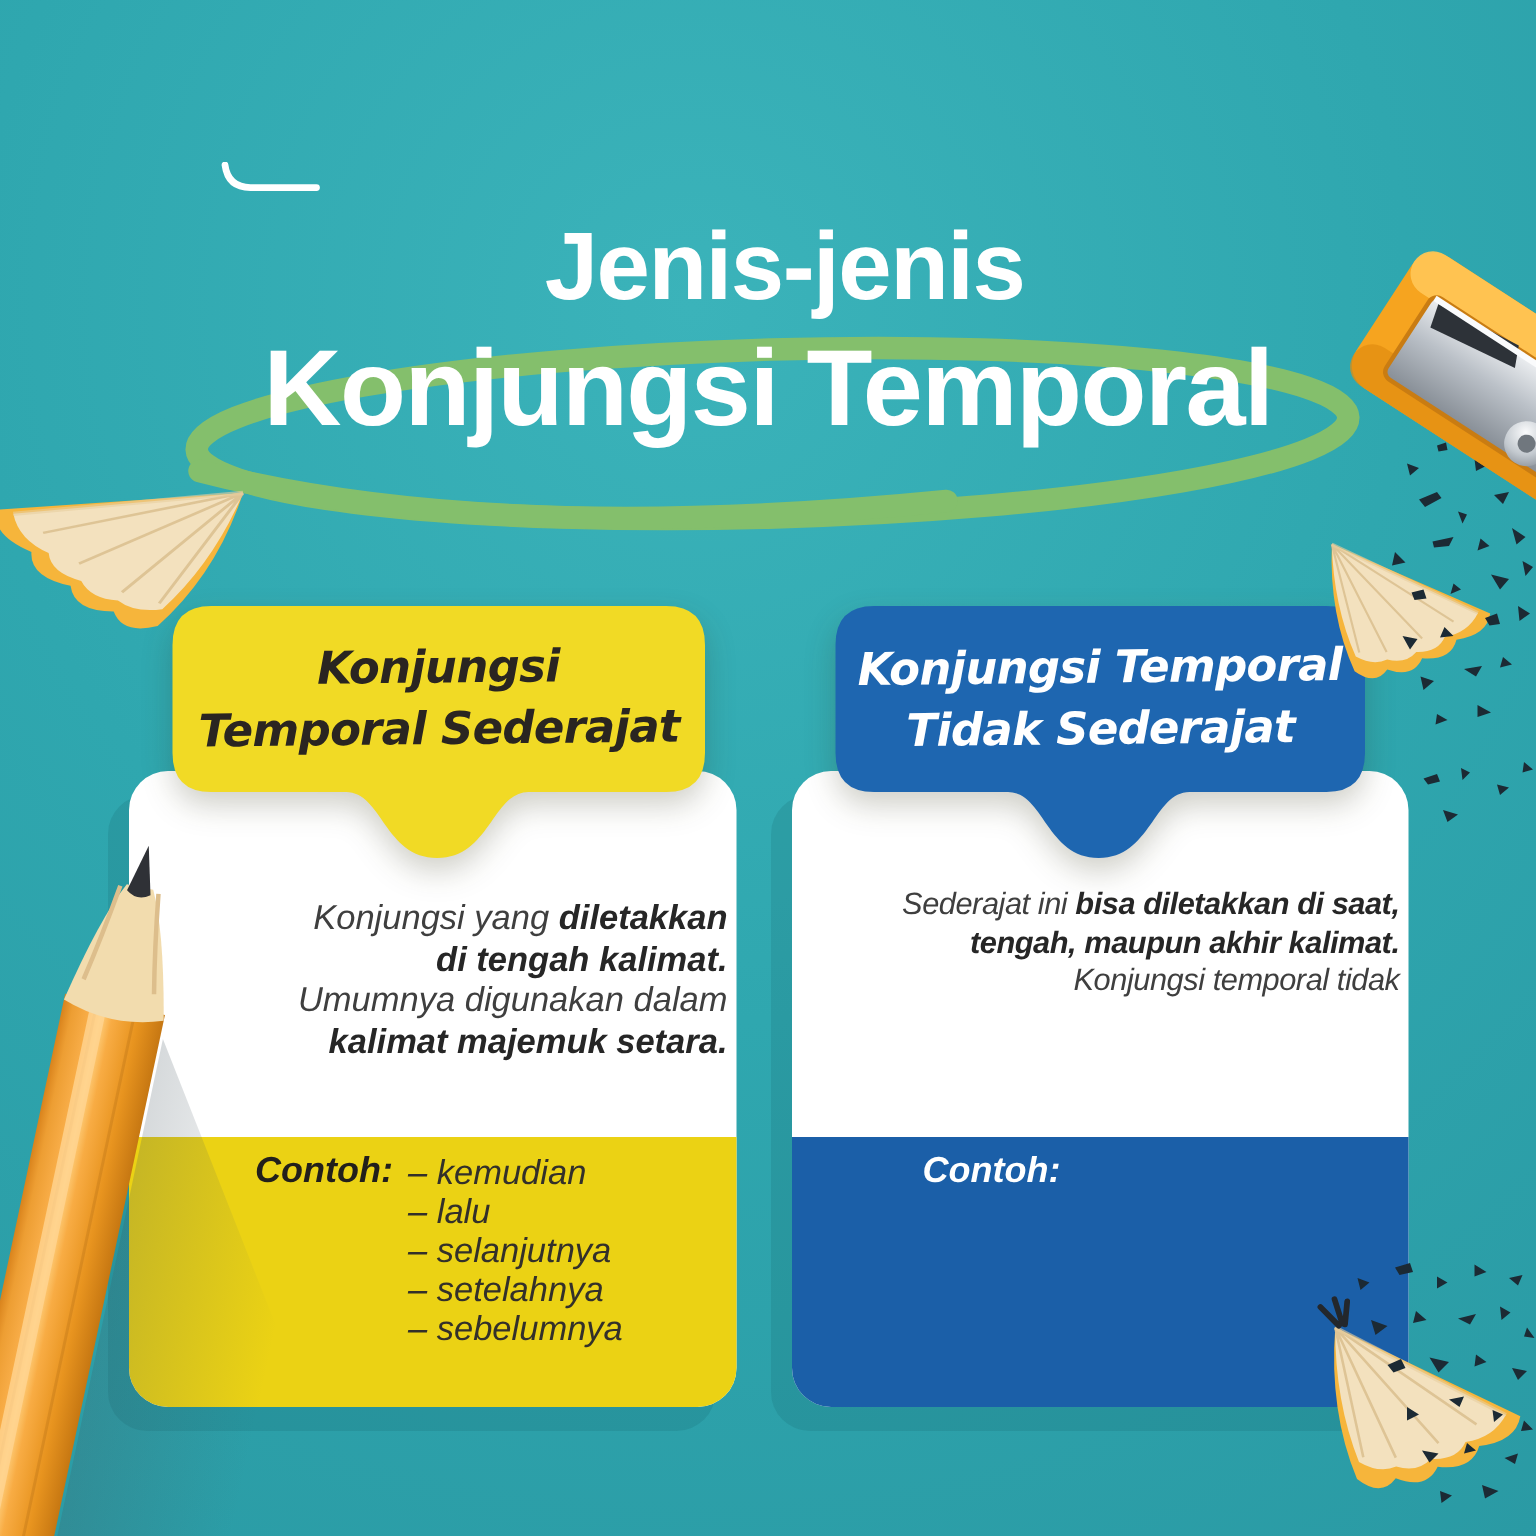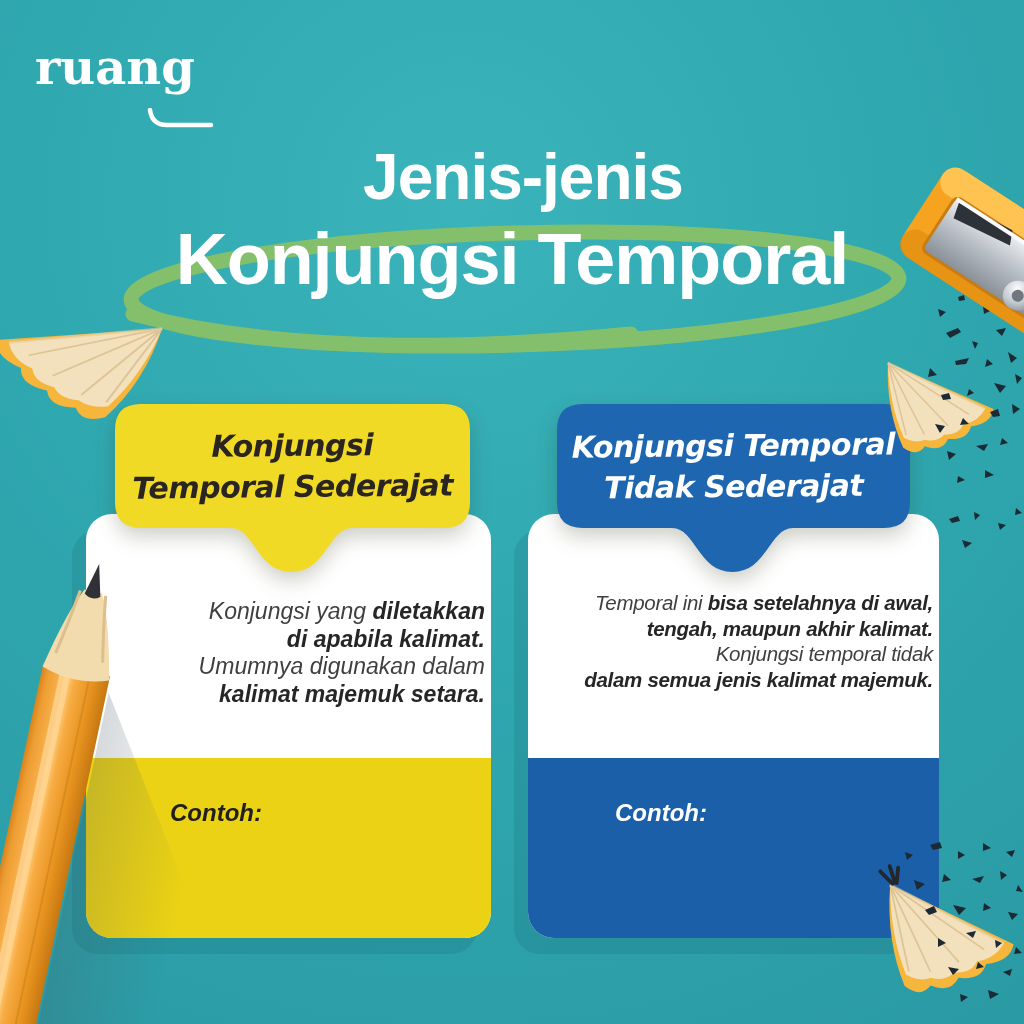--- a/index.html
+++ b/index.html
@@ -31,21 +31,21 @@
   .tab-blue   path{fill:#1E66B0;}
   .tab-text{position:absolute;text-align:center;font-family:"DejaVu Sans", sans-serif;
     font-weight:700;font-size:30px;line-height:41px;letter-spacing:-.5px;transform:rotate(-.6deg);}
   .card-left  .tab-text{left:29px;top:-89px;width:355px;color:#2A2521;}
   .card-right .tab-text{left:29px;top:-89px;width:353px;color:#FFFFFF;}
   .body{position:absolute;left:6px;right:6px;text-align:right;color:#3F3F3F;}
   .card-left  .body{top:84px;font-size:23px;line-height:27.5px;}
   .card-right .body{top:76px;font-size:20.5px;line-height:25.6px;letter-spacing:-.3px;}
   .body b{color:#262626;}
   .footer{position:absolute;left:0;right:0;bottom:0;height:180px;border-radius:0 0 26px 26px;
-    display:flex;align-items:flex-start;box-sizing:border-box;padding-top:42px;gap:10px;}
+    display:flex;align-items:flex-start;box-sizing:border-box;padding-top:10px;gap:10px;}
   .card-left  .footer{background:#EBD214;padding-left:84px;color:#33302A;}
   .card-right .footer{background:#1B5FA8;padding-left:87px;color:#fff;}
   .contoh{font-weight:700;font-size:24px;line-height:26px;}
   .card-left .contoh{color:#221F1B;}
   .examples{list-style:none;margin:0;padding:0;font-size:23px;line-height:26px;}
   
   .decor{position:absolute;left:0;top:0;z-index:5;pointer-events:none;}
 </style>
 </head>
 <body>
@@ -53,63 +53,68 @@
 <div class="canvas">
 
   <svg class="title-ellipse" width="800" height="150" viewBox="0 0 800 150">
     <g fill="none" stroke="#84BF6C" stroke-width="15" stroke-linecap="round">
       <ellipse cx="400" cy="71" rx="384" ry="56" transform="rotate(-1.6 400 71)"></ellipse>
       <path d="M18,96 Q210,146 516,116"></path>
     </g>
   </svg>
 
   <div class="logo">
-    <div class="l1">ruang</div>
     <svg class="logo-tail" width="70" height="24">
       <path d="M3 2 Q5 17 20 17 L64 17" stroke="#fff" stroke-width="4.5" fill="none" stroke-linecap="round"></path>
     </svg>
   </div>
 
   <div class="title">
     <div class="t1">Jenis-jenis</div>
     <div class="t2">Konjungsi Temporal</div>
   </div>
 
   <section class="card card-left">
     <svg class="tab tab-yellow" viewBox="0 0 356 178" preserveAspectRatio="none">
       <path d="M26,0 H330 Q356,0 356,26 V98 Q356,124 330,124 H238 C214,124 212,168 177,168 C142,168 140,124 116,124 H26 Q0,124 0,98 V26 Q0,0 26,0 Z"></path>
     </svg>
     <div class="tab-text">
       <div>Konjungsi</div>
       <div>Temporal Sederajat</div>
     </div>
     <div class="body">
         <div class="bline"><span>Konjungsi yang </span><b>diletakkan</b></div>
-        <div class="bline"><b>di apabila kalimat.</b></div>
+        <div class="bline"><b>di tengah kalimat.</b></div>
         <div class="bline"><span>Umumnya digunakan dalam</span></div>
         <div class="bline"><b>kalimat majemuk setara.</b></div>
       </div>
     <div class="footer">
       <span class="contoh">Contoh:</span>
+      <ul class="examples">
+          <li>– kemudian</li>
+          <li>– lalu</li>
+          <li>– selanjutnya</li>
+          <li>– setelahnya</li>
+          <li>– sebelumnya</li>
+        </ul>
     </div>
   </section>
 
   <section class="card card-right">
     <svg class="tab tab-blue" viewBox="0 0 356 178" preserveAspectRatio="none">
       <path d="M26,0 H330 Q356,0 356,26 V98 Q356,124 330,124 H238 C214,124 212,168 177,168 C142,168 140,124 116,124 H26 Q0,124 0,98 V26 Q0,0 26,0 Z"></path>
     </svg>
     <div class="tab-text">
       <div>Konjungsi Temporal</div>
       <div>Tidak Sederajat</div>
     </div>
     <div class="body">
-        <div class="bline"><span>Temporal ini </span><b>bisa setelahnya di awal,</b></div>
+        <div class="bline"><span>Sederajat ini </span><b>bisa diletakkan di saat,</b></div>
         <div class="bline"><b>tengah, maupun akhir kalimat.</b></div>
         <div class="bline"><span>Konjungsi temporal tidak</span></div>
-        <div class="bline"><b>dalam semua jenis kalimat majemuk.</b></div>
       </div>
     <div class="footer">
       <span class="contoh">Contoh:</span>
     </div>
   </section>
 
   <svg class="decor" width="1024" height="1024" viewBox="0 0 1024 1024">
     <defs>
       <linearGradient id="gPencil" x1="0" y1="0" x2="1" y2="0">
         <stop offset="0" stop-color="#D9831C"></stop>

